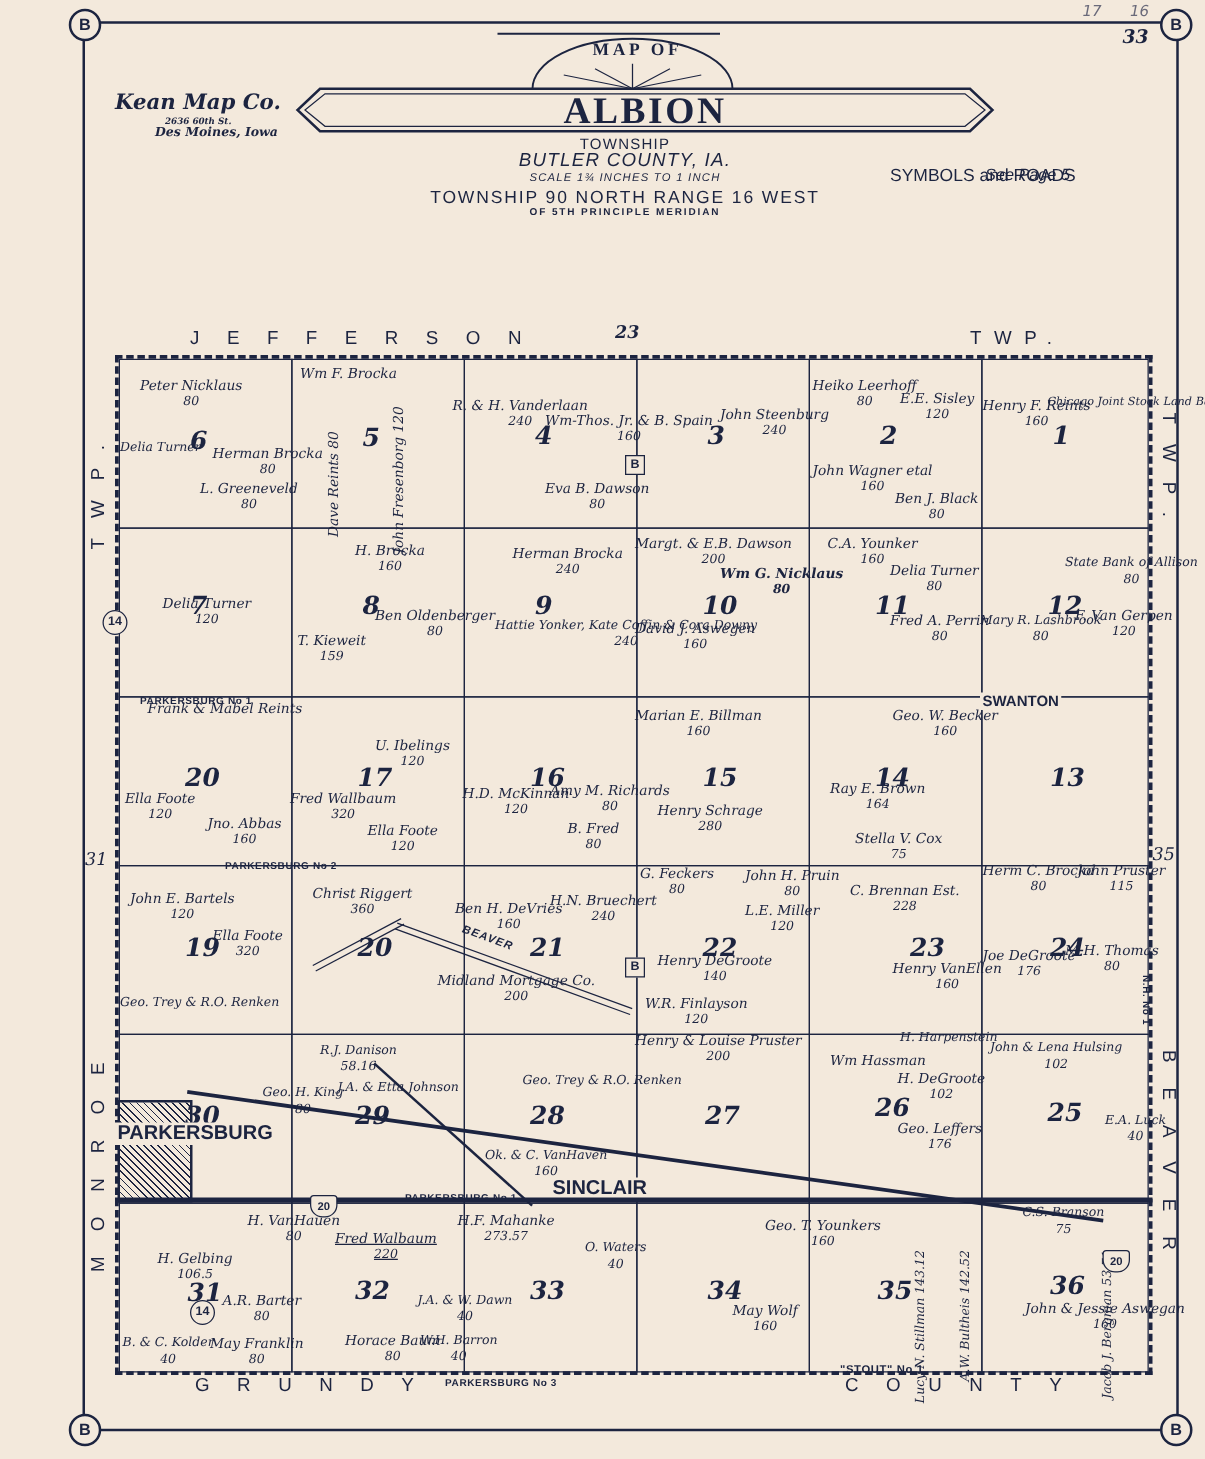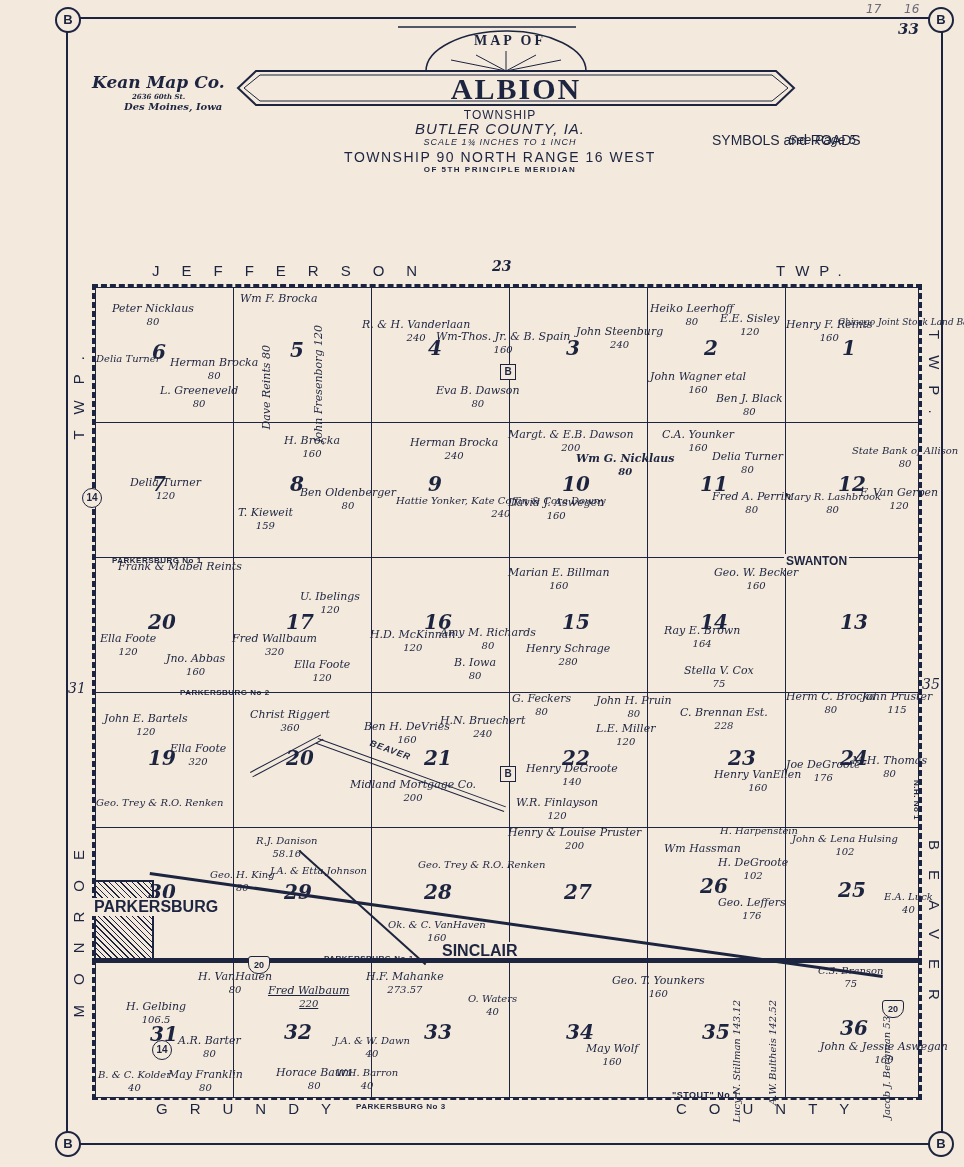--- a/index.html
+++ b/index.html
@@ -225,21 +225,21 @@
 <div class="owner" style="left:860px;top:486px;"><span>F. Van Gerpen</span><span class="acres">120</span></div>
 
 <div class="owner" style="left:118px;top:560px;"><span>Frank &amp; Mabel Reints</span></div>
 <div class="owner" style="left:100px;top:632px;"><span>Ella Foote</span><span class="acres">120</span></div>
 <div class="owner" style="left:166px;top:652px;"><span>Jno. Abbas</span><span class="acres">160</span></div>
 <div class="owner" style="left:232px;top:632px;"><span>Fred Wallbaum</span><span class="acres">320</span></div>
 <div class="owner" style="left:300px;top:590px;"><span>U. Ibelings</span><span class="acres">120</span></div>
 <div class="owner" style="left:294px;top:658px;"><span>Ella Foote</span><span class="acres">120</span></div>
 <div class="owner" style="left:370px;top:628px;"><span>H.D. McKinnan</span><span class="acres">120</span></div>
 <div class="owner" style="left:440px;top:626px;"><span>Amy M. Richards</span><span class="acres">80</span></div>
-<div class="owner" style="left:454px;top:656px;"><span>B. Iowa</span><span class="acres">80</span></div>
+<div class="owner" style="left:454px;top:656px;"><span>B. Fred</span><span class="acres">80</span></div>
 <div class="owner" style="left:508px;top:566px;"><span>Marian E. Billman</span><span class="acres">160</span></div>
 <div class="owner" style="left:526px;top:642px;"><span>Henry Schrage</span><span class="acres">280</span></div>
 <div class="owner" style="left:714px;top:566px;"><span>Geo. W. Becker</span><span class="acres">160</span></div>
 <div class="owner" style="left:664px;top:624px;"><span>Ray E. Brown</span><span class="acres">164</span></div>
 <div class="owner" style="left:684px;top:664px;"><span>Stella V. Cox</span><span class="acres">75</span></div>
 
 <div class="owner" style="left:104px;top:712px;"><span>John E. Bartels</span><span class="acres">120</span></div>
 <div class="owner" style="left:170px;top:742px;"><span>Ella Foote</span><span class="acres">320</span></div>
 <div class="owner" style="left:96px;top:796px;font-size:10px;"><span>Geo. Trey &amp; R.O. Renken</span></div>
 <div class="owner" style="left:250px;top:708px;"><span>Christ Riggert</span><span class="acres">360</span></div>

